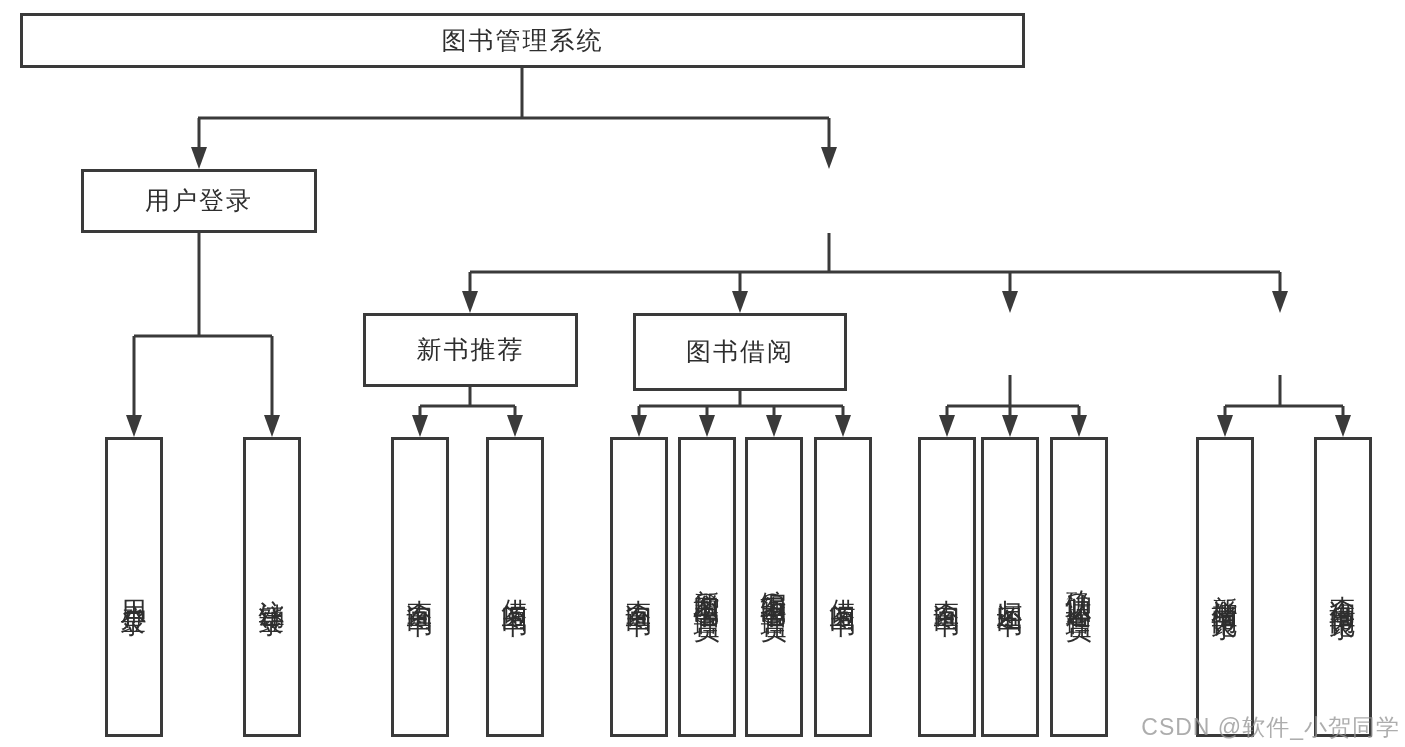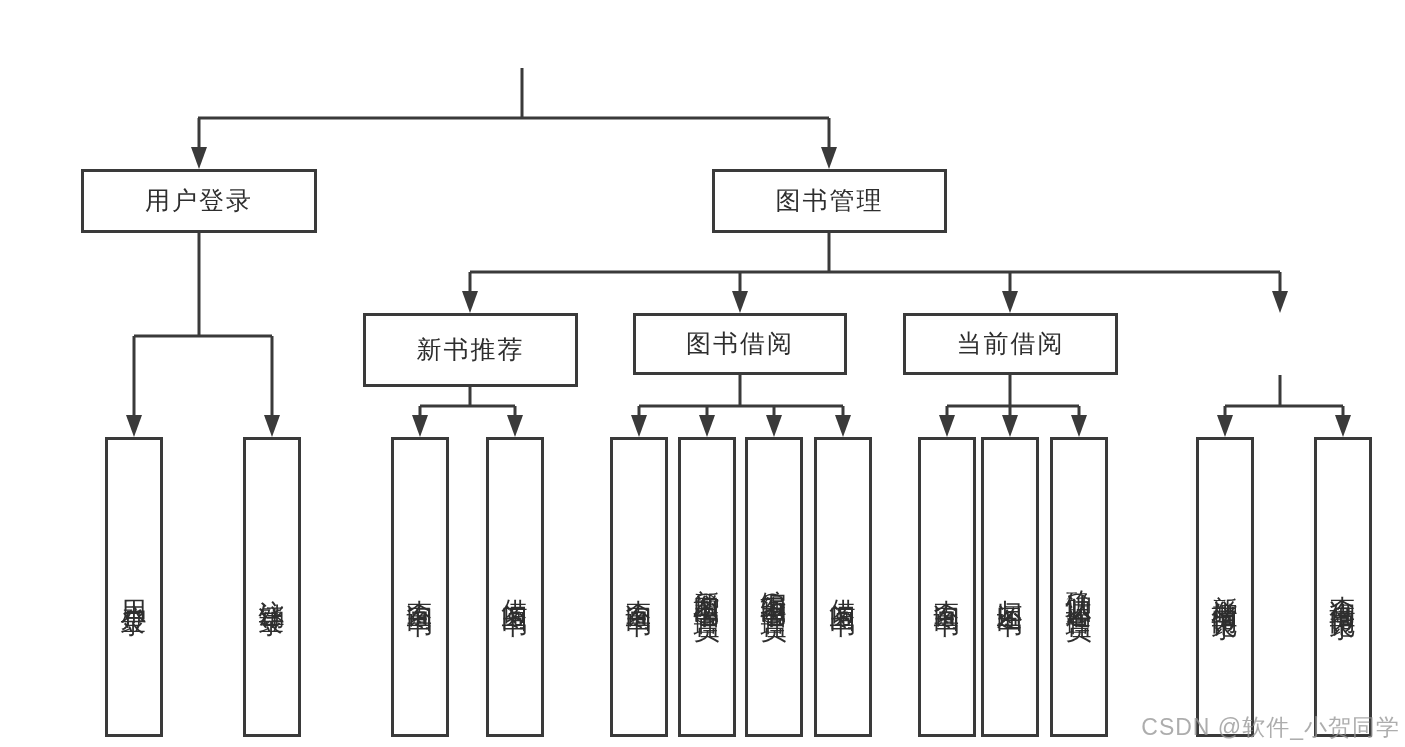--- a/index.html
+++ b/index.html
@@ -57,36 +57,33 @@
       <polygon points="766,415 782,415 774,437"></polygon>
       <polygon points="835,415 851,415 843,437"></polygon>
       <polygon points="939,415 955,415 947,437"></polygon>
       <polygon points="1002,415 1018,415 1010,437"></polygon>
       <polygon points="1071,415 1087,415 1079,437"></polygon>
       <polygon points="1217,415 1233,415 1225,437"></polygon>
       <polygon points="1335,415 1351,415 1343,437"></polygon>
     </g>
   </svg>
 
+  <div class="box" style="left:20px;top:13px;width:1005px;height:55px">
+    <span class="hlabel">图书管理系统</span>
+  </div>
 
   <div class="box" style="left:81px;top:169px;width:236px;height:64px">
     <span class="hlabel">用户登录</span>
-  </div>
-  <div class="box" style="left:712px;top:169px;width:235px;height:64px">
-    <span class="hlabel">图书管理</span>
   </div>
 
   <div class="box" style="left:363px;top:313px;width:215px;height:74px">
     <span class="hlabel">新书推荐</span>
   </div>
-  <div class="box" style="left:633px;top:313px;width:214px;height:62px">
+  <div class="box" style="left:633px;top:313px;width:214px;height:78px">
     <span class="hlabel">图书借阅</span>
-  </div>
-  <div class="box" style="left:903px;top:313px;width:215px;height:62px">
-    <span class="hlabel">当前借阅</span>
   </div>
 
   <div class="box leaf" style="left:105px">
     <span class="vlabel">用户登录</span>
   </div>
   <div class="box leaf" style="left:243px">
     <span class="vlabel">注销登录</span>
   </div>
 
   <div class="box leaf" style="left:391px">

